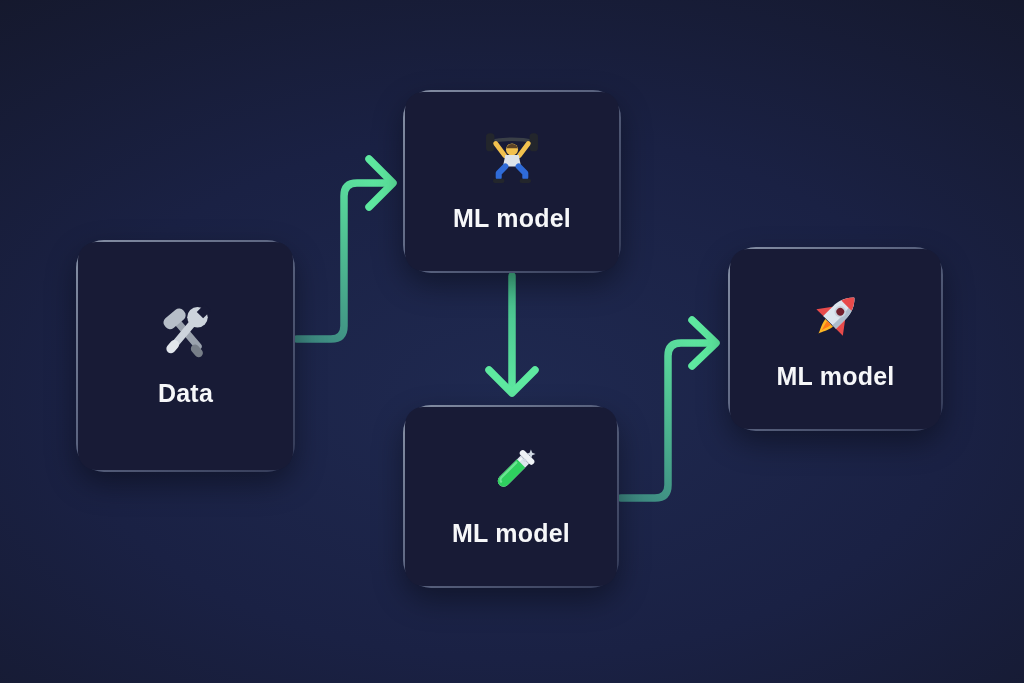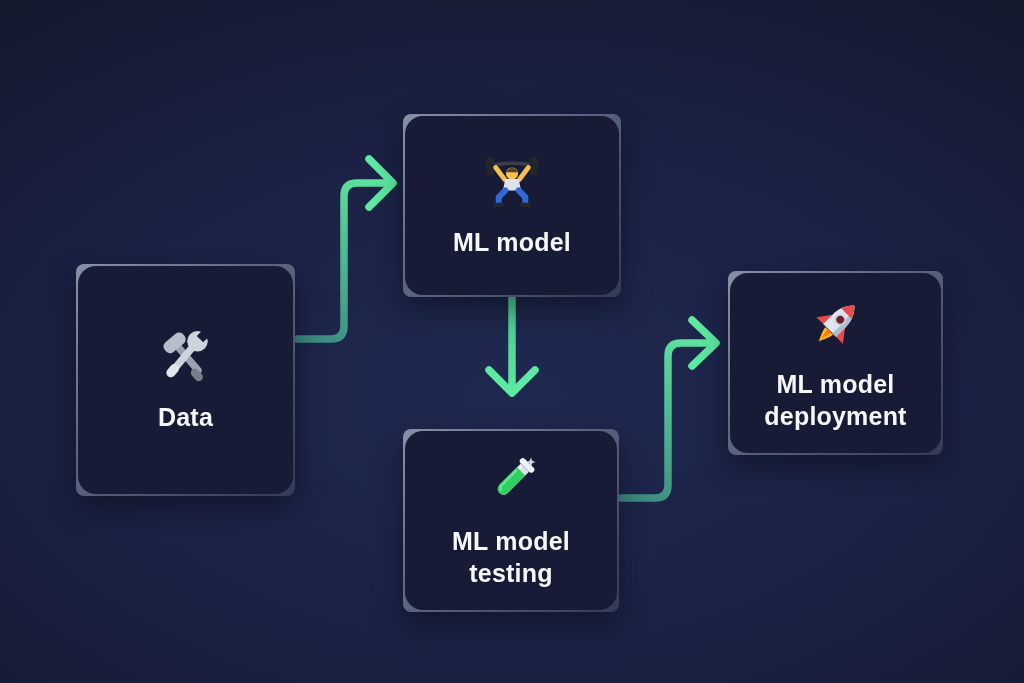--- a/index.html
+++ b/index.html
@@ -12,25 +12,24 @@
     font-family: "Liberation Sans", sans-serif;
   }
   .arrows {
     position: absolute;
     inset: 0;
     pointer-events: none;
   }
   .node {
     position: absolute;
     box-sizing: border-box;
-    border-radius: 8px;
+    border-radius: 28px;
     padding: 2px;
     background: linear-gradient(135deg, #8791a6 0%, #5b6480 45%, #333a57 100%);
     box-shadow: 0 12px 30px rgba(0,0,0,0.38);
-    margin-top: 24px;
   }
   .node-inner {
     width: 100%;
     height: 100%;
     box-sizing: border-box;
     border-radius: 18px;
     background: #181b36;
     display: flex;
     flex-direction: column;
     align-items: center;
@@ -141,21 +140,20 @@
             <path d="M 21 14 L 21 32 A 3 3 0 0 0 24 35" stroke="#7ce9a0" stroke-width="1.8" fill="none" opacity="0.8"></path>
             <rect x="16.8" y="3" width="15" height="5" rx="2.5" fill="#eef2f6"></rect>
             <line x1="21.6" y1="9" x2="21.6" y2="12" stroke="#ffffff" stroke-width="1.6" opacity="0.7"></line>
           </g>
           <path d="M 40.5 4.5 l 1.1 2.7 2.7 1.1 -2.7 1.1 -1.1 2.7 -1.1 -2.7 -2.7 -1.1 2.7 -1.1 Z" fill="#cfd8e2"></path>
           <circle cx="35.5" cy="13.5" r="1.3" fill="#cfd8e2"></circle>
         </svg>
       </div>
       <div class="label">
         <div>ML model</div>
-        <div>testing</div>
       </div>
     </div>
   </div>
 
   <div class="node" id="node-ml-model-deployment">
     <div class="node-inner">
       <div class="icon">
         <svg viewBox="0 0 48 48">
           <g transform="rotate(45 24 24)">
             <path d="M 19.5 32 C 20.5 38 23 41 24 44.5 C 25 41 27.5 38 28.5 32 Z" fill="#ffb724"></path>
@@ -165,18 +163,17 @@
             <path d="M 24 2.5 C 29.5 7.5 31.5 14 31.5 20 L 31.5 31.5 L 16.5 31.5 L 16.5 20 C 16.5 14 18.5 7.5 24 2.5 Z" fill="#dde6ee"></path>
             <path d="M 24 2.5 C 29.5 7.5 31.5 14 31.5 20 L 31.5 31.5 L 27.2 31.5 C 28 21 27 10 24 2.5 Z" fill="#aebdcc"></path>
             <path d="M 24 2.5 C 26.8 5.1 28.8 8.3 30 11.8 L 18 11.8 C 19.2 8.3 21.2 5.1 24 2.5 Z" fill="#e84b4b"></path>
             <circle cx="24" cy="19" r="4.8" fill="#c7d2dc"></circle>
             <circle cx="24" cy="19" r="3.2" fill="#73202c"></circle>
           </g>
         </svg>
       </div>
       <div class="label">
         <div>ML model</div>
-        <div>deployment</div>
       </div>
     </div>
   </div>
 
 </div>
 
 </body></html>

